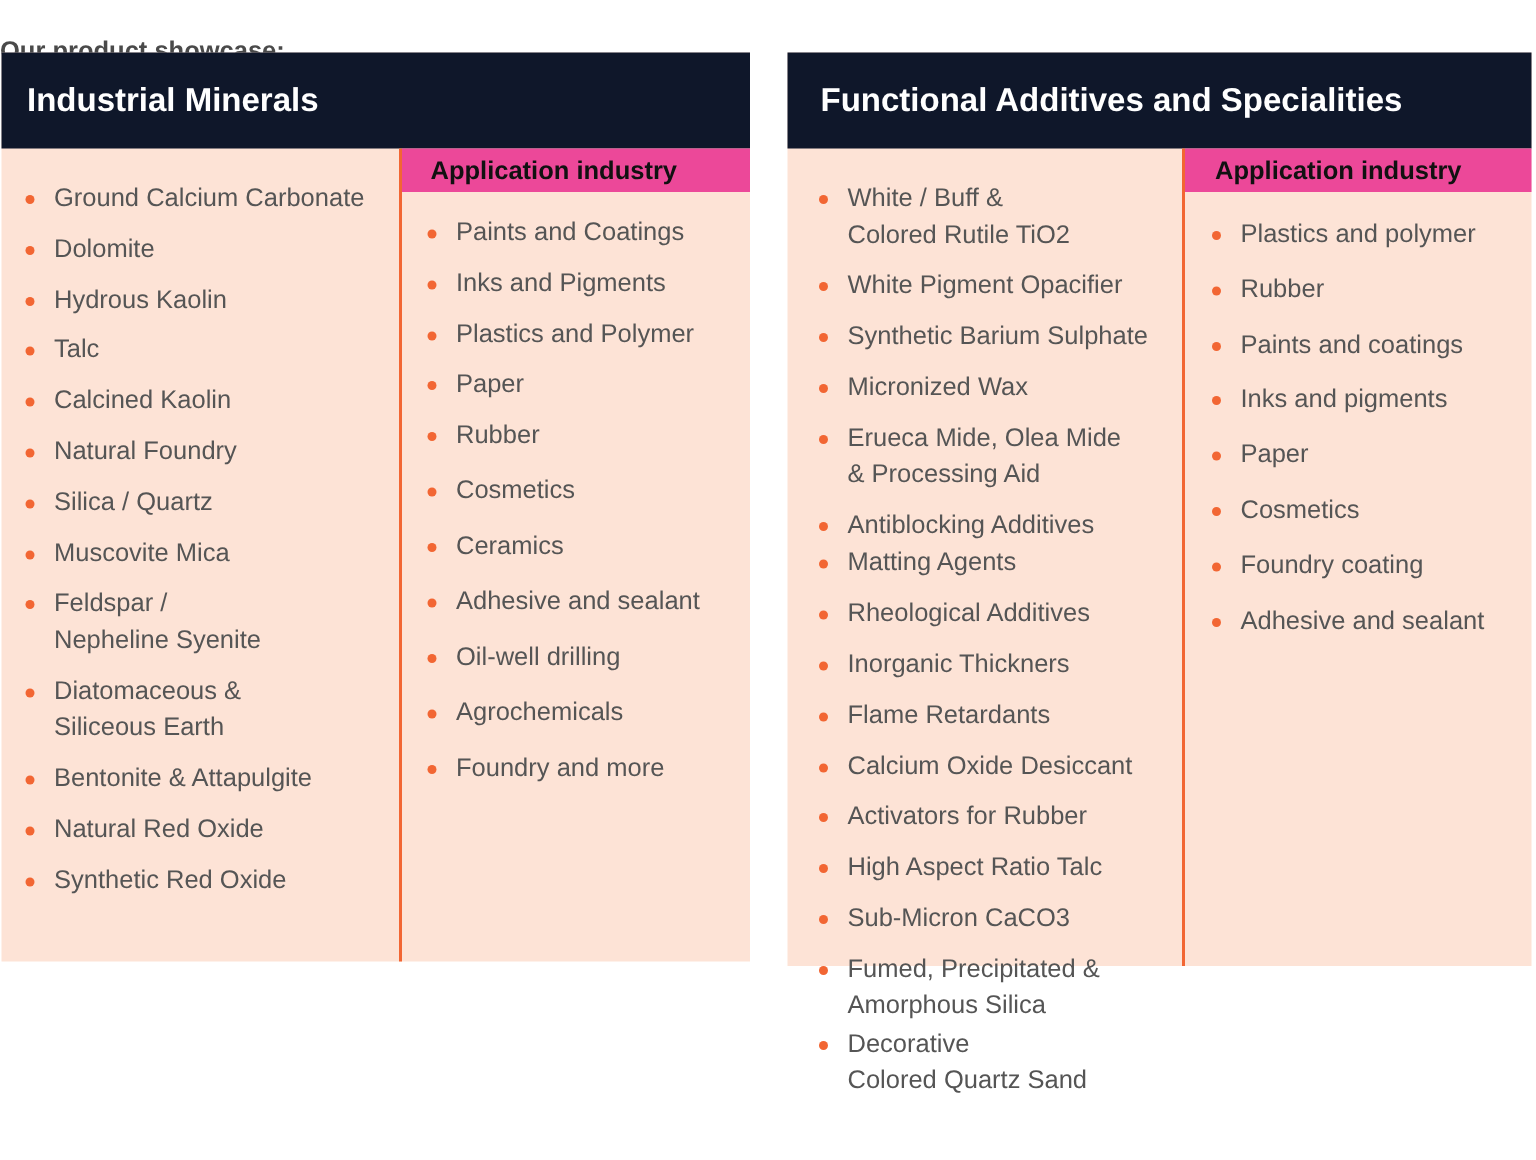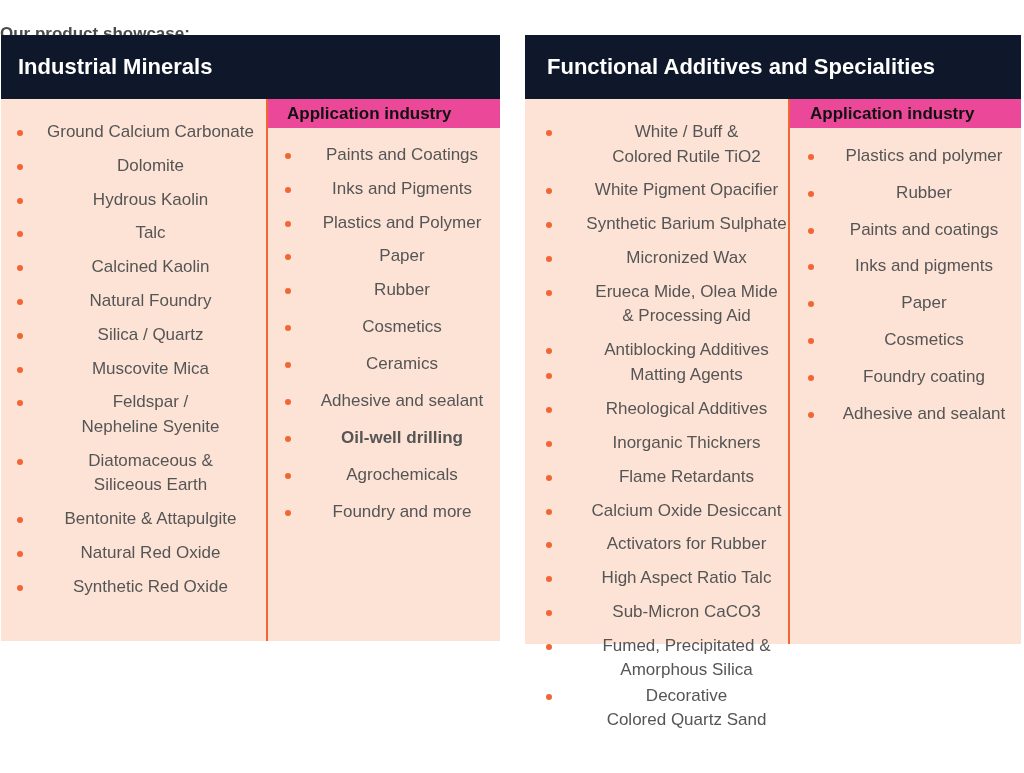--- a/index.html
+++ b/index.html
@@ -1,20 +1,20 @@
 <!DOCTYPE html>
 <html><head>
 <meta charset="utf-8">
 <style>
   html, body { margin:0; padding:0; background:#ffffff; }
   body { width:1024px; height:773px; position:relative; overflow:hidden; font-family:"Liberation Sans", sans-serif; }
   .page-title { position:absolute; left:0; top:0; font-weight:bold; font-size:17px; color:#4a4a4a; line-height:22px;margin-top:23px; }
   .panel { position:absolute; background:#fde3d6; }
   .panel-head { position:absolute; left:0; top:0; right:0; height:64px; background:#0f172a; color:#fff; font-weight:bold; font-size:22px; line-height:64px; padding-left:17px; box-sizing:border-box; }
-  .col { position:absolute; top:64px; bottom:0;text-align:center; }
+  .col { position:absolute; top:64px; bottom:0; }
   .divider { position:absolute; top:64px; bottom:0; width:2px; background:#f26633; }
   .app-head { position:absolute; top:64px; height:29px; background:#ec4899; color:#111; font-weight:bold; font-size:17px; line-height:29px; box-sizing:border-box; padding-left:19px; }
   ul { list-style:none; margin:0; padding:0; }
   li { position:relative; color:#555555; font-size:17px; line-height:24.5px; padding-left:19px; }
   li .dot { position:absolute; left:0; top:10px; width:6px; height:6px; border-radius:50%; background:#f26633; }
   li .t { display:block; white-space:pre-line; }
 </style>
 </head>
 <body>
 
@@ -109,21 +109,21 @@
           <span class="t">Cosmetics</span>
         </li>
         <li style="margin-top: 12.5px;">
           <span class="dot"></span>
           <span class="t">Ceramics</span>
         </li>
         <li style="margin-top: 12.5px;">
           <span class="dot"></span>
           <span class="t">Adhesive and sealant</span>
         </li>
-        <li style="margin-top: 12.5px; font-weight: bold;">
+        <li style="margin-top: 12.5px;">
           <span class="dot"></span>
           <span class="t">Oil-well drilling</span>
         </li>
         <li style="margin-top: 12.5px;">
           <span class="dot"></span>
           <span class="t">Agrochemicals</span>
         </li>
         <li style="margin-top: 12.5px;">
           <span class="dot"></span>
           <span class="t">Foundry and more</span>

